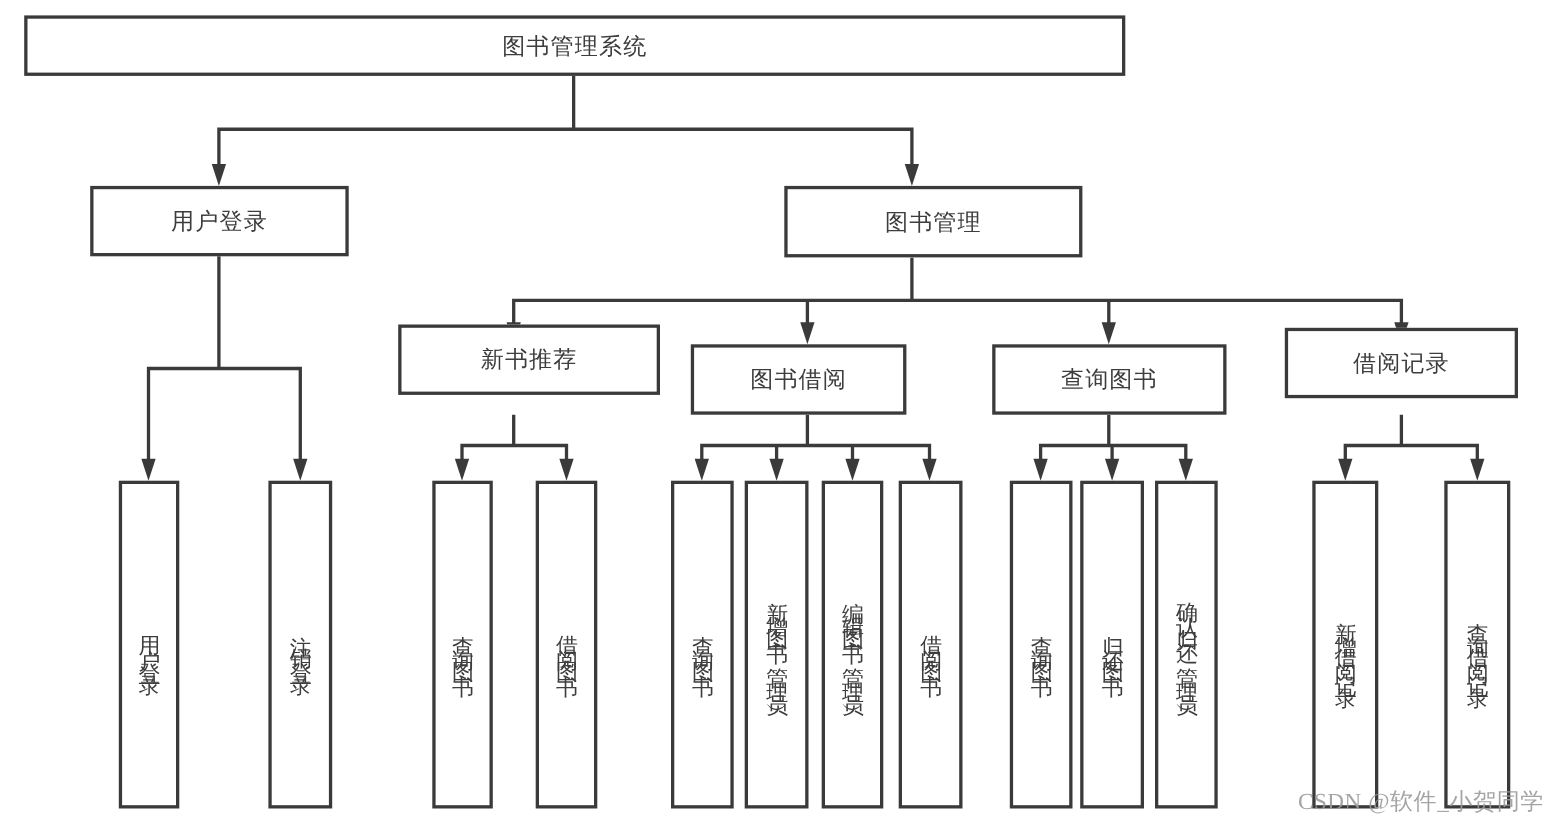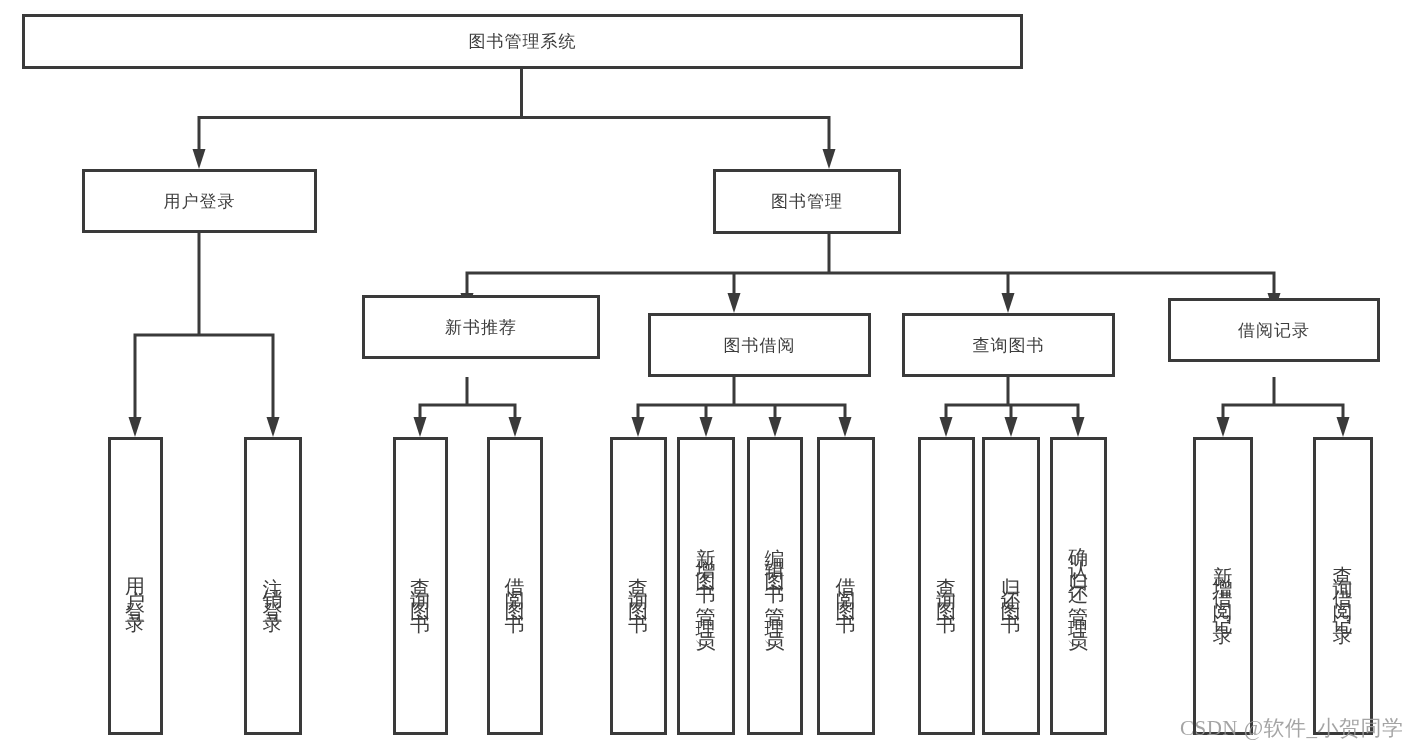--- a/index.html
+++ b/index.html
@@ -35,21 +35,21 @@
     position: absolute;
     box-sizing: border-box;
     background: #ffffff;
     border: 3px solid #3a3a3a;
     color: #3d3d3d;
     display: flex;
     align-items: center;
     justify-content: center;
   }
   .hbox {
-    font-size: 17px;
+    font-size: 21px;
     letter-spacing: 1px;
     white-space: nowrap;
   }
   .vbox {
     top: 437px;
     height: 298px;
     font-size: 20px;
     writing-mode: vertical-rl;
     text-orientation: mixed;
     letter-spacing: 12px;
@@ -113,24 +113,24 @@
     <g>
       <path d="M1274 377 V405 M1221.5 405 H1344.5 M1223 405 V419 M1343 405 V419"></path>
       <polygon points="1216.5,417 1229.5,417 1223,437"></polygon>
       <polygon points="1336.5,417 1349.5,417 1343,437"></polygon>
     </g>
   </svg>
 
   <div class="box hbox" style="left:22px; top:14px; width:1001px; height:55px;">图书管理系统</div>
 
   <div class="box hbox" style="left:82px; top:169px; width:235px; height:64px;">用户登录</div>
-  <div class="box hbox" style="left:713px; top:169px; width:188px; height:65px;">图书管理</div>
+  <div class="box hbox" style="left:713px; top:169px; width:271px; height:65px;">图书管理</div>
 
   <div class="box hbox" style="left:362px; top:295px; width:238px; height:64px;">新书推荐</div>
-  <div class="box hbox" style="left:628px; top:313px; width:223px; height:64px;margin-left:20px;">图书借阅</div>
+  <div class="box hbox" style="left:628px; top:313px; width:196px; height:64px;">图书借阅</div>
   <div class="box hbox" style="left:902px; top:313px; width:213px; height:64px;">查询图书</div>
   <div class="box hbox" style="left:1168px; top:298px; width:212px; height:64px;">借阅记录</div>
 
   <div class="box vbox" style="left:108px; width:55px;">用户登录</div>
   <div class="box vbox" style="left:244px; width:58px;">注销登录</div>
 
   <div class="box vbox" style="left:393px; width:55px;">查询图书</div>
   <div class="box vbox" style="left:487px; width:56px;">借阅图书</div>
 
   <div class="box vbox" style="left:610px; width:57px;">查询图书</div>

